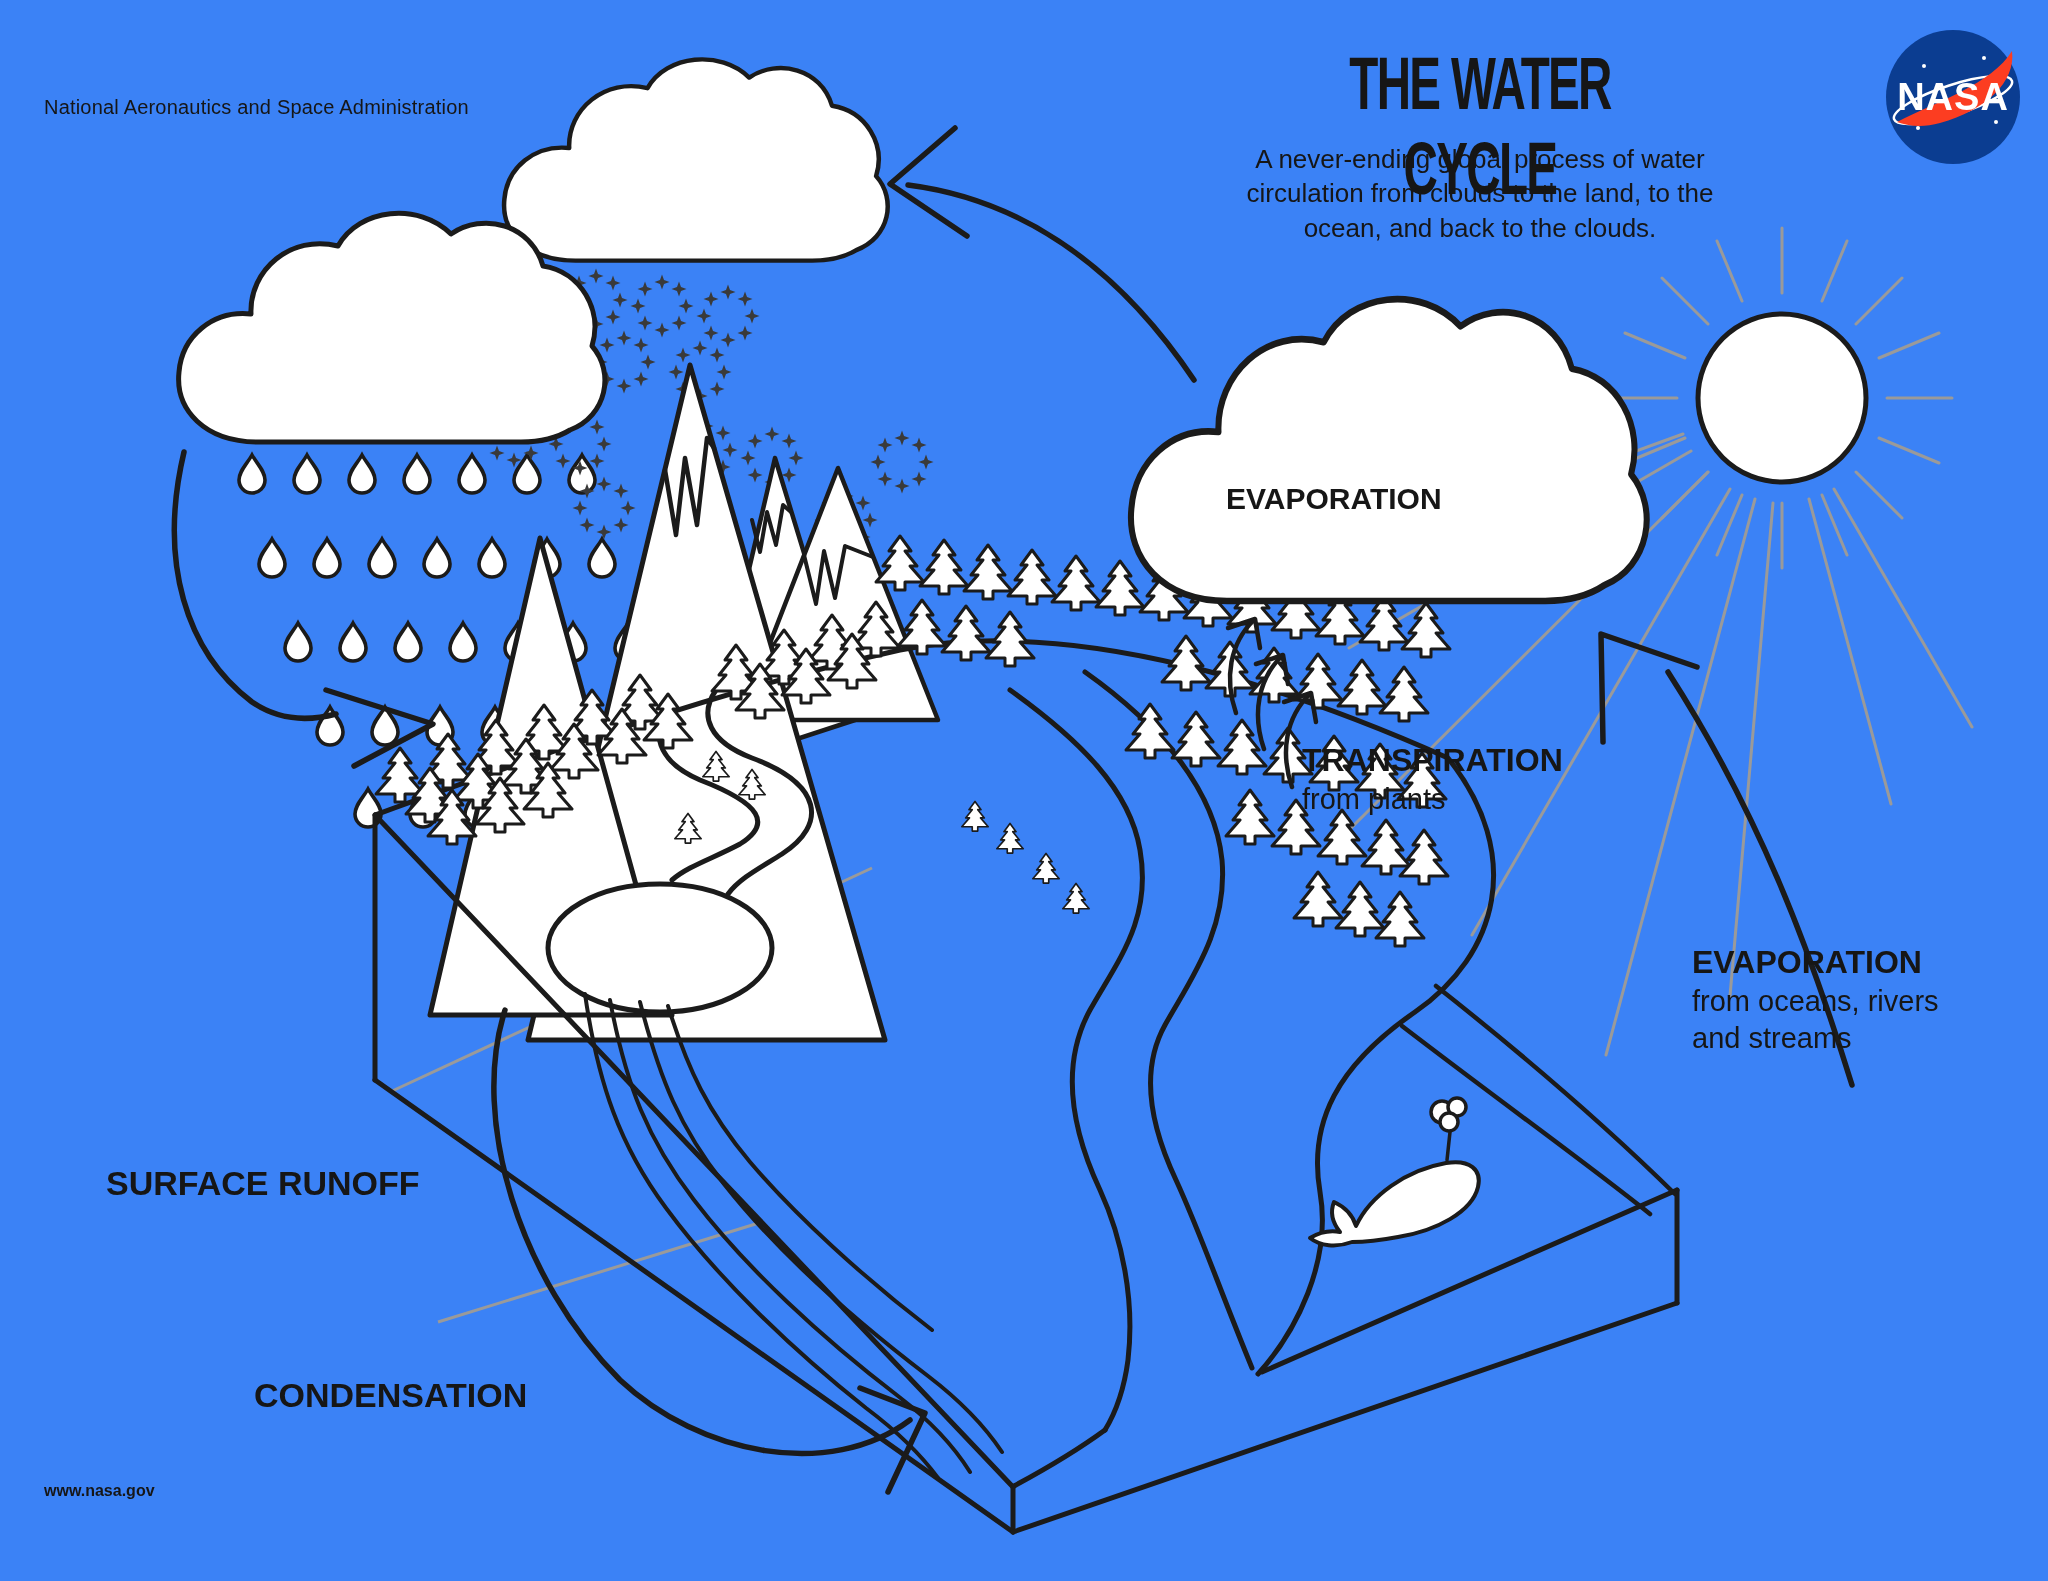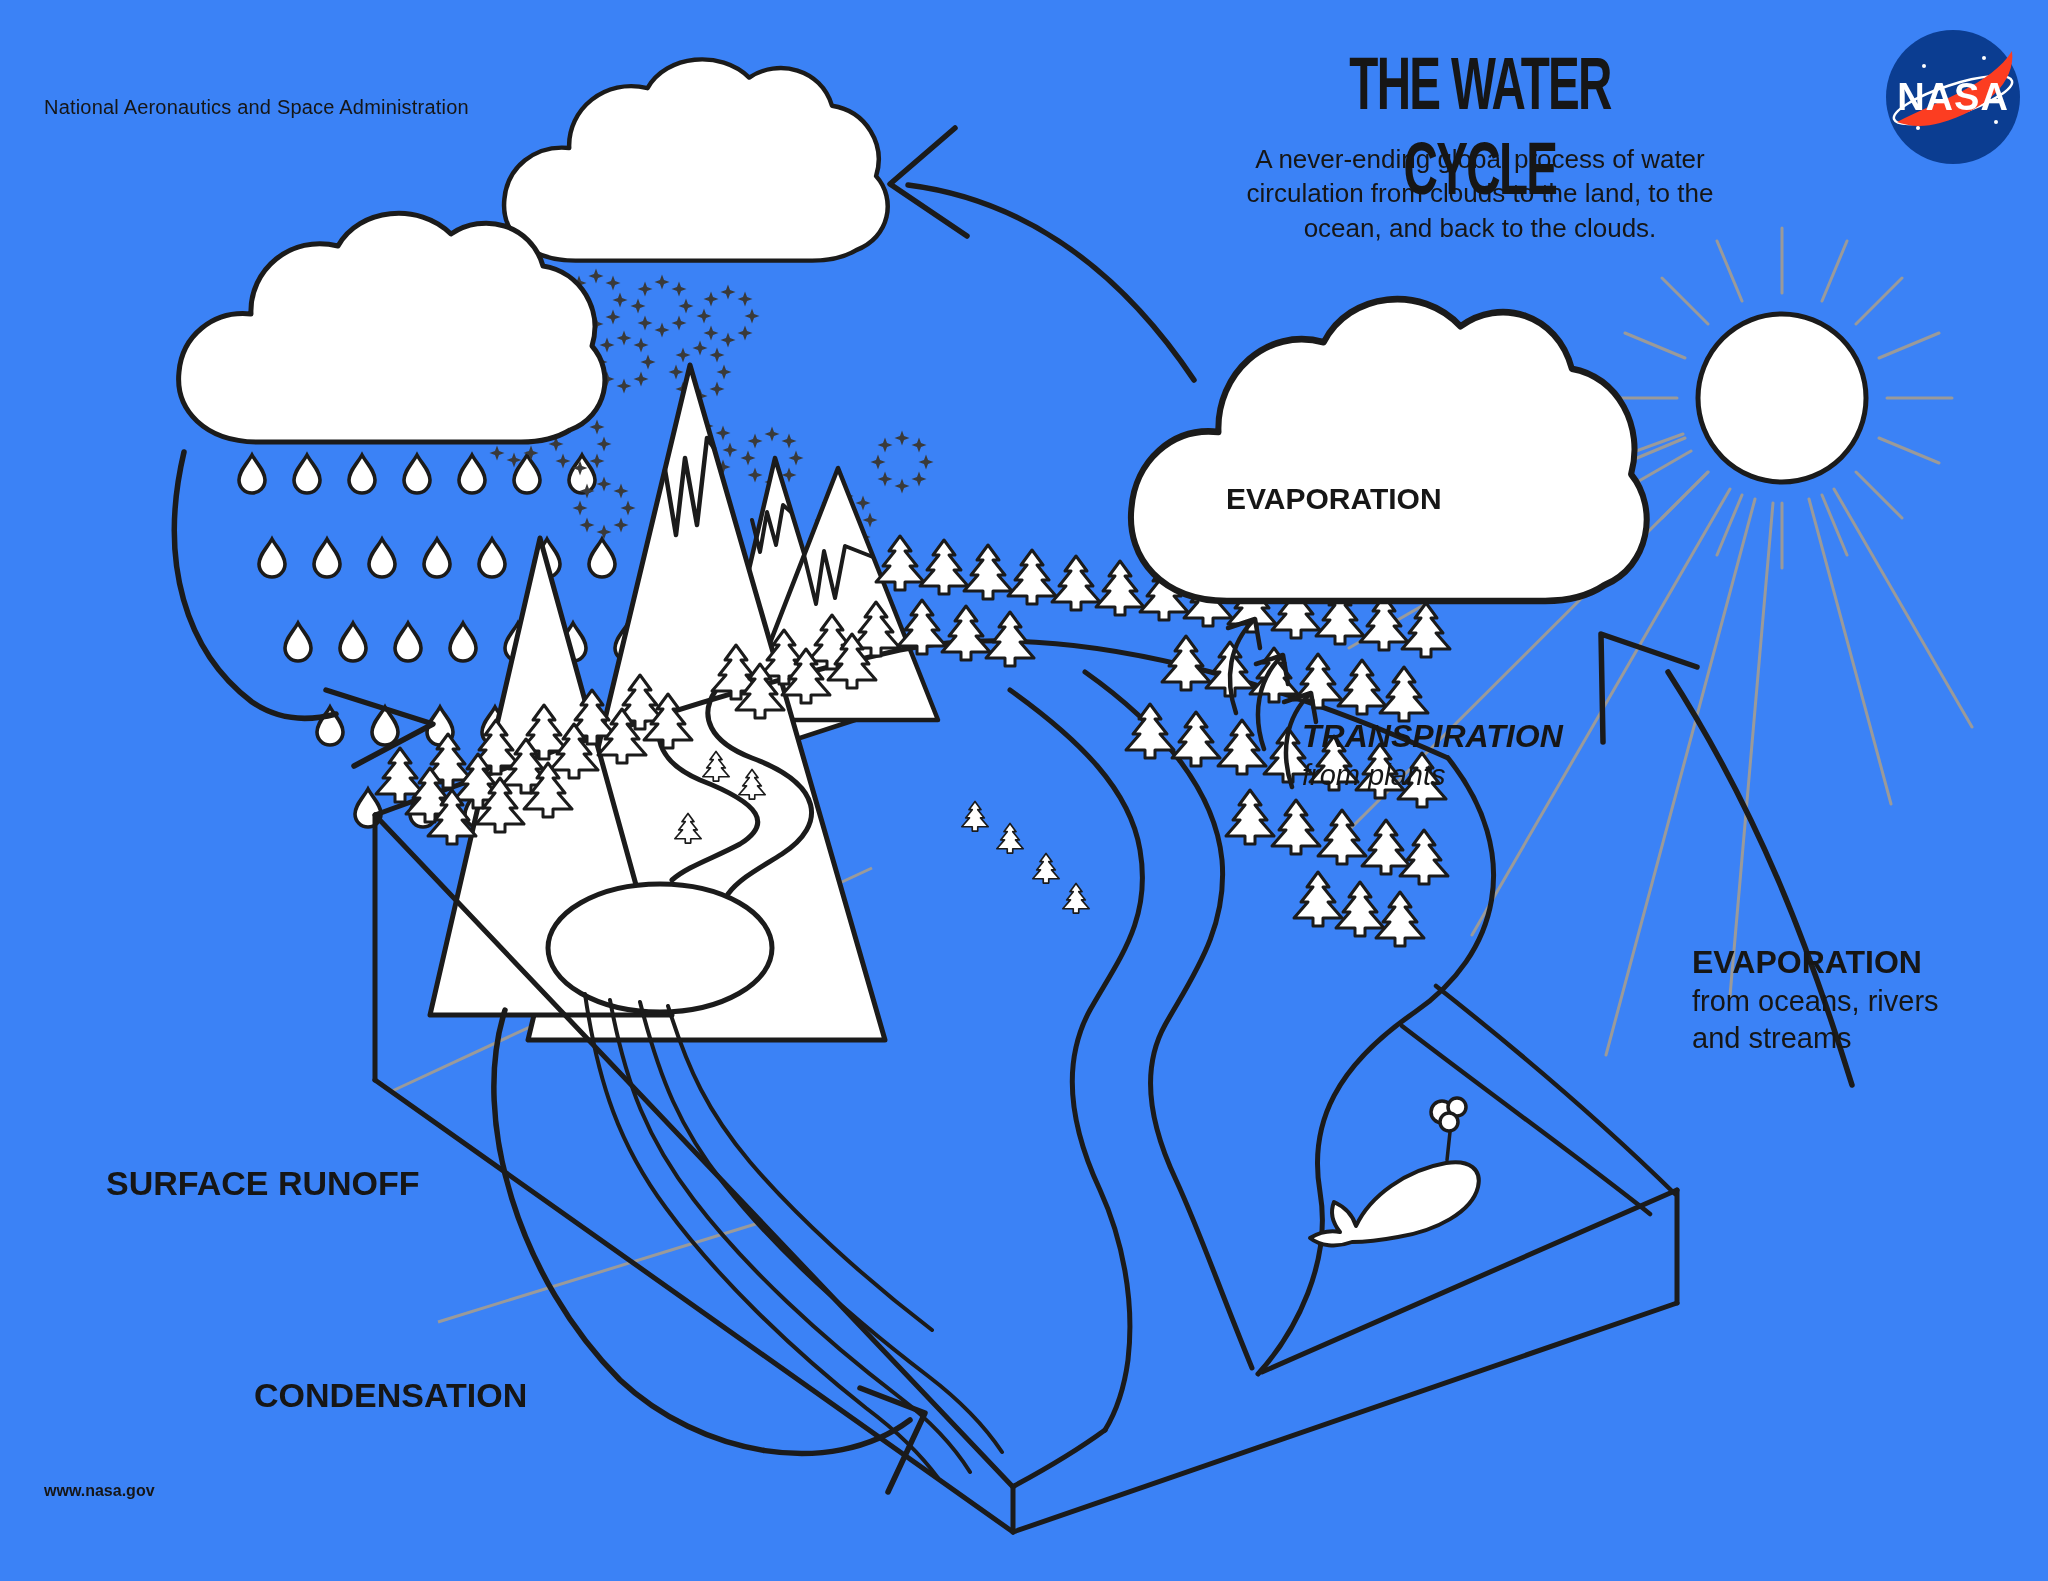--- a/index.html
+++ b/index.html
@@ -8,21 +8,21 @@
   .stage > svg.art{position:absolute;left:0;top:0;}
   .lbl{position:absolute;color:#161616;}
   .agency{left:44px;top:96px;font-size:20px;letter-spacing:0.2px;}
   .title{left:1240px;top:40px;width:480px;text-align:center;font-size:56px;font-weight:bold;
          letter-spacing:-2px;transform:scale(0.85,1.32);transform-origin:50% 0;}
   .subtitle{left:1235px;top:142px;width:490px;text-align:center;font-size:26px;line-height:1.32;}
   .cond{left:1226px;top:482px;font-size:30px;font-weight:bold;}
   .precip{left:74px;top:722px;}
   .precip .t,.transp .t,.evap .t{font-size:32px;font-weight:bold;}
   .precip .s,.transp .s,.evap .s{font-size:29px;margin-top:4px;}
-  .transp{left:1302px;top:718px;font-style:italic;}
+  .transp{left:1302px;top:742px;}
   .evap{left:1692px;top:944px;}
   .runoff{left:106px;top:1164px;font-size:34px;font-weight:bold;}
   .ground{left:254px;top:1376px;font-size:34px;font-weight:bold;}
   .url{left:44px;top:1460px;font-size:16px;font-weight:bold;margin-top:22px;}
   .nasa-logo{position:absolute;left:1880px;top:24px;width:146px;height:146px;}
 </style>
 </head>
 <body>
 
 <div class="stage">

